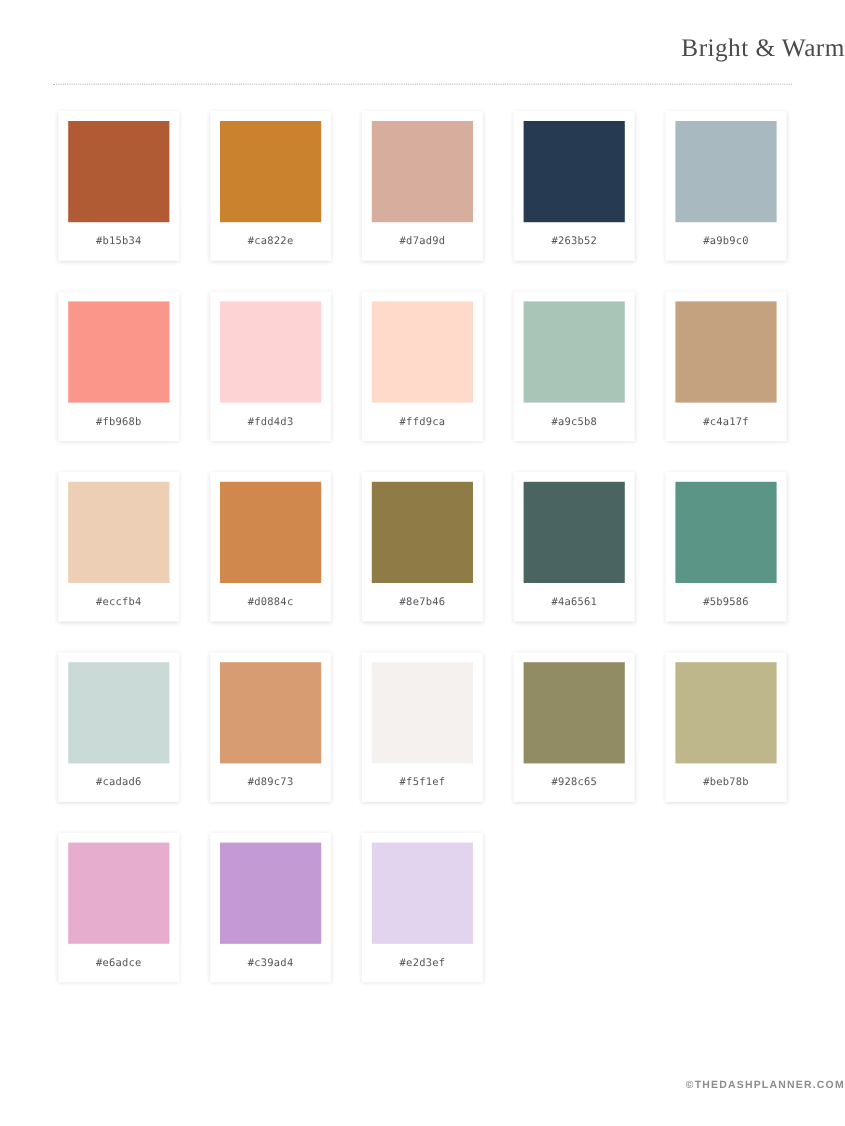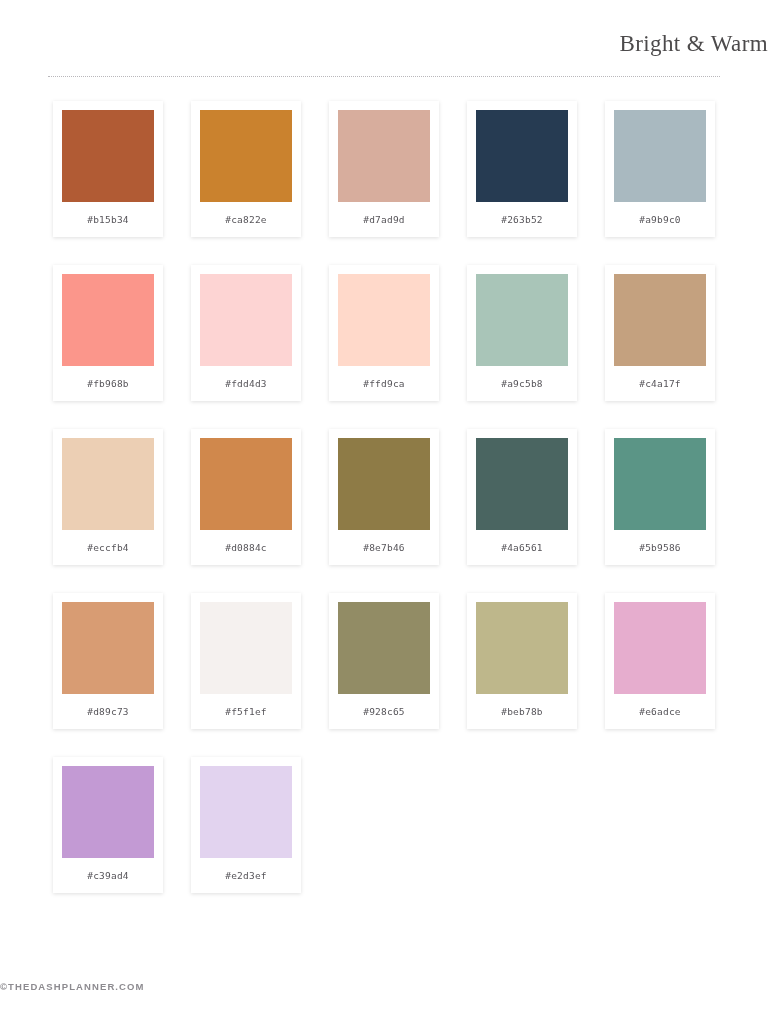--- a/index.html
+++ b/index.html
@@ -98,21 +98,21 @@
     font-family: "DejaVu Sans Mono", monospace;
     font-size: 9.5px;
     color: #57555a;
     letter-spacing: 0.2px;
   }
 
   
   .footer {
     margin-top: auto;
     padding-bottom: 32px;
-    text-align: left;
+    text-align: right;
   }
 
   .footer-text {
     font-family: "Liberation Sans", sans-serif;
     font-size: 9.5px;
     font-weight: bold;
     color: #8d8b90;
     letter-spacing: 1.1px;
   }
 </style>
@@ -183,20 +183,24 @@
       </div>
       <div class="swatch-card">
         <div class="swatch-color" style="background: rgb(74, 101, 97);"></div>
         <div class="swatch-hex">#4a6561</div>
       </div>
       <div class="swatch-card">
         <div class="swatch-color" style="background: rgb(91, 149, 134);"></div>
         <div class="swatch-hex">#5b9586</div>
       </div>
       <div class="swatch-card">
+        <div class="swatch-color" style="background: rgb(202, 218, 214);"></div>
+        <div class="swatch-hex">#cadad6</div>
+      </div>
+      <div class="swatch-card">
         <div class="swatch-color" style="background: rgb(216, 156, 115);"></div>
         <div class="swatch-hex">#d89c73</div>
       </div>
       <div class="swatch-card">
         <div class="swatch-color" style="background: rgb(245, 241, 239);"></div>
         <div class="swatch-hex">#f5f1ef</div>
       </div>
       <div class="swatch-card">
         <div class="swatch-color" style="background: rgb(146, 140, 101);"></div>
         <div class="swatch-hex">#928c65</div>

